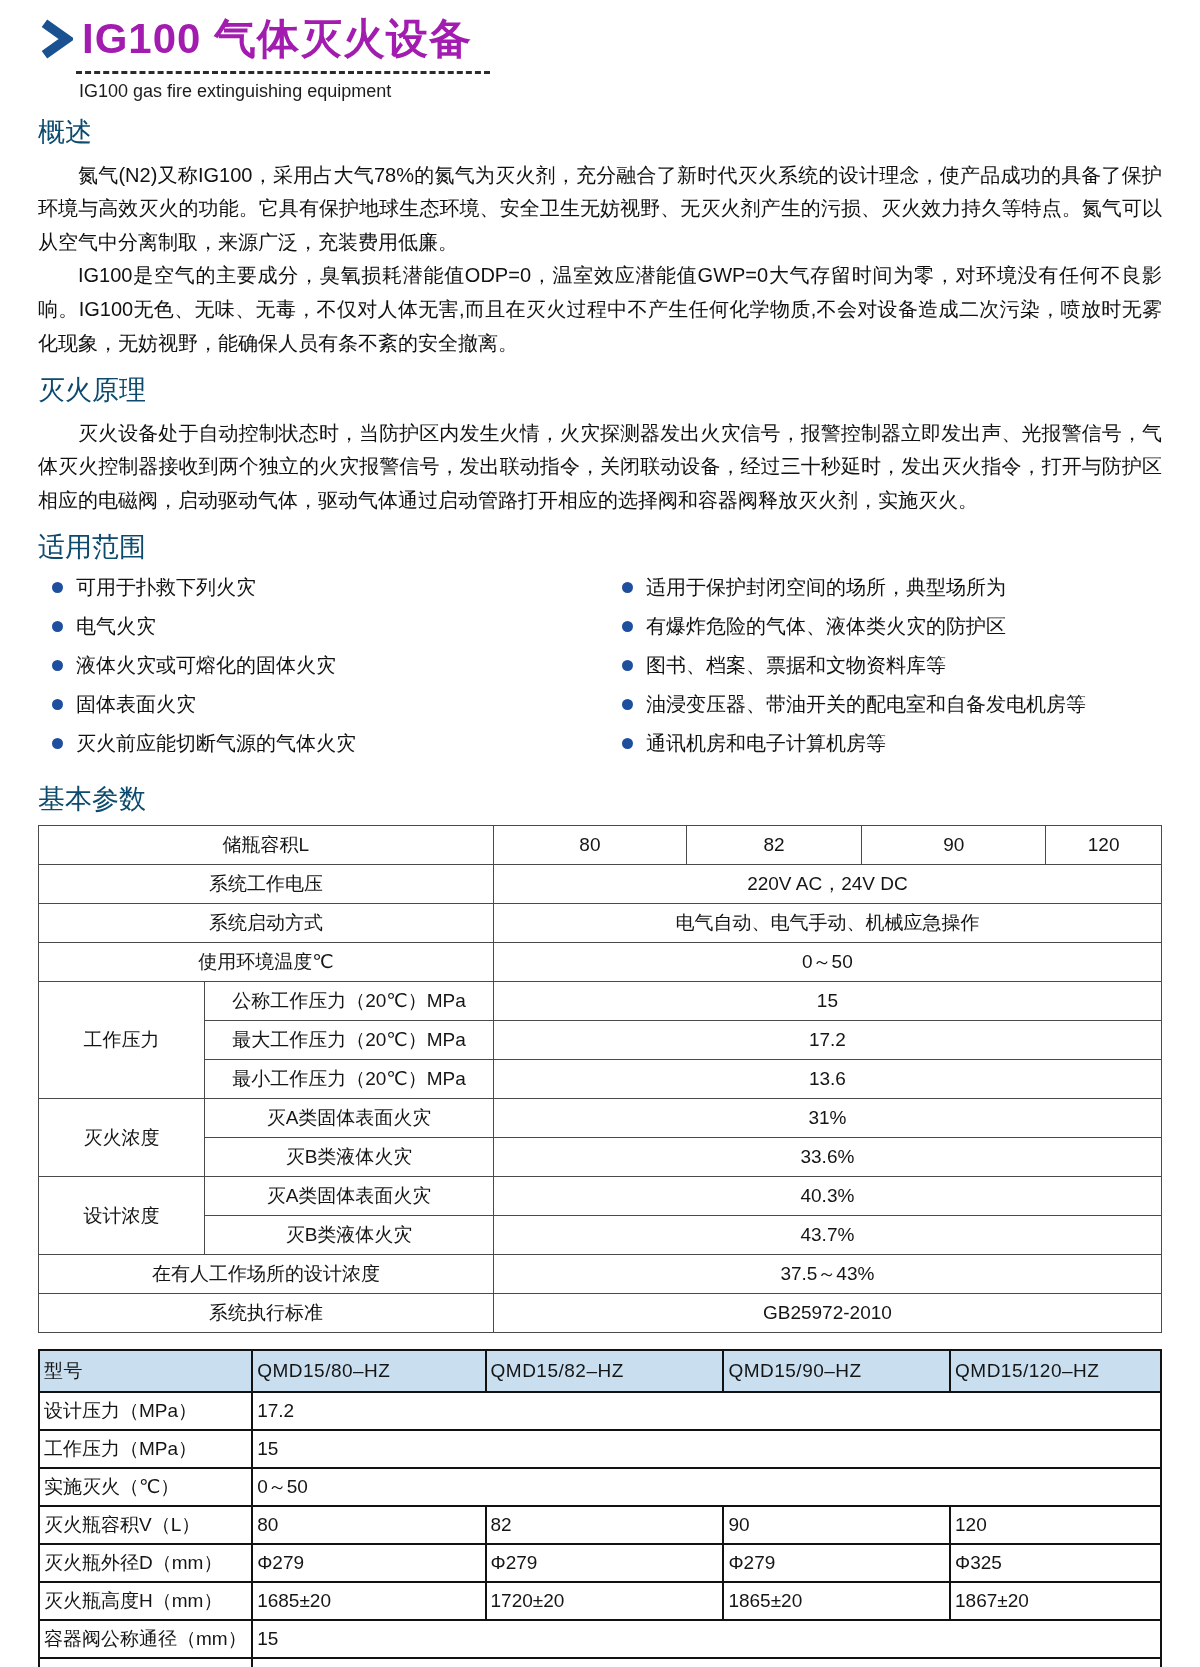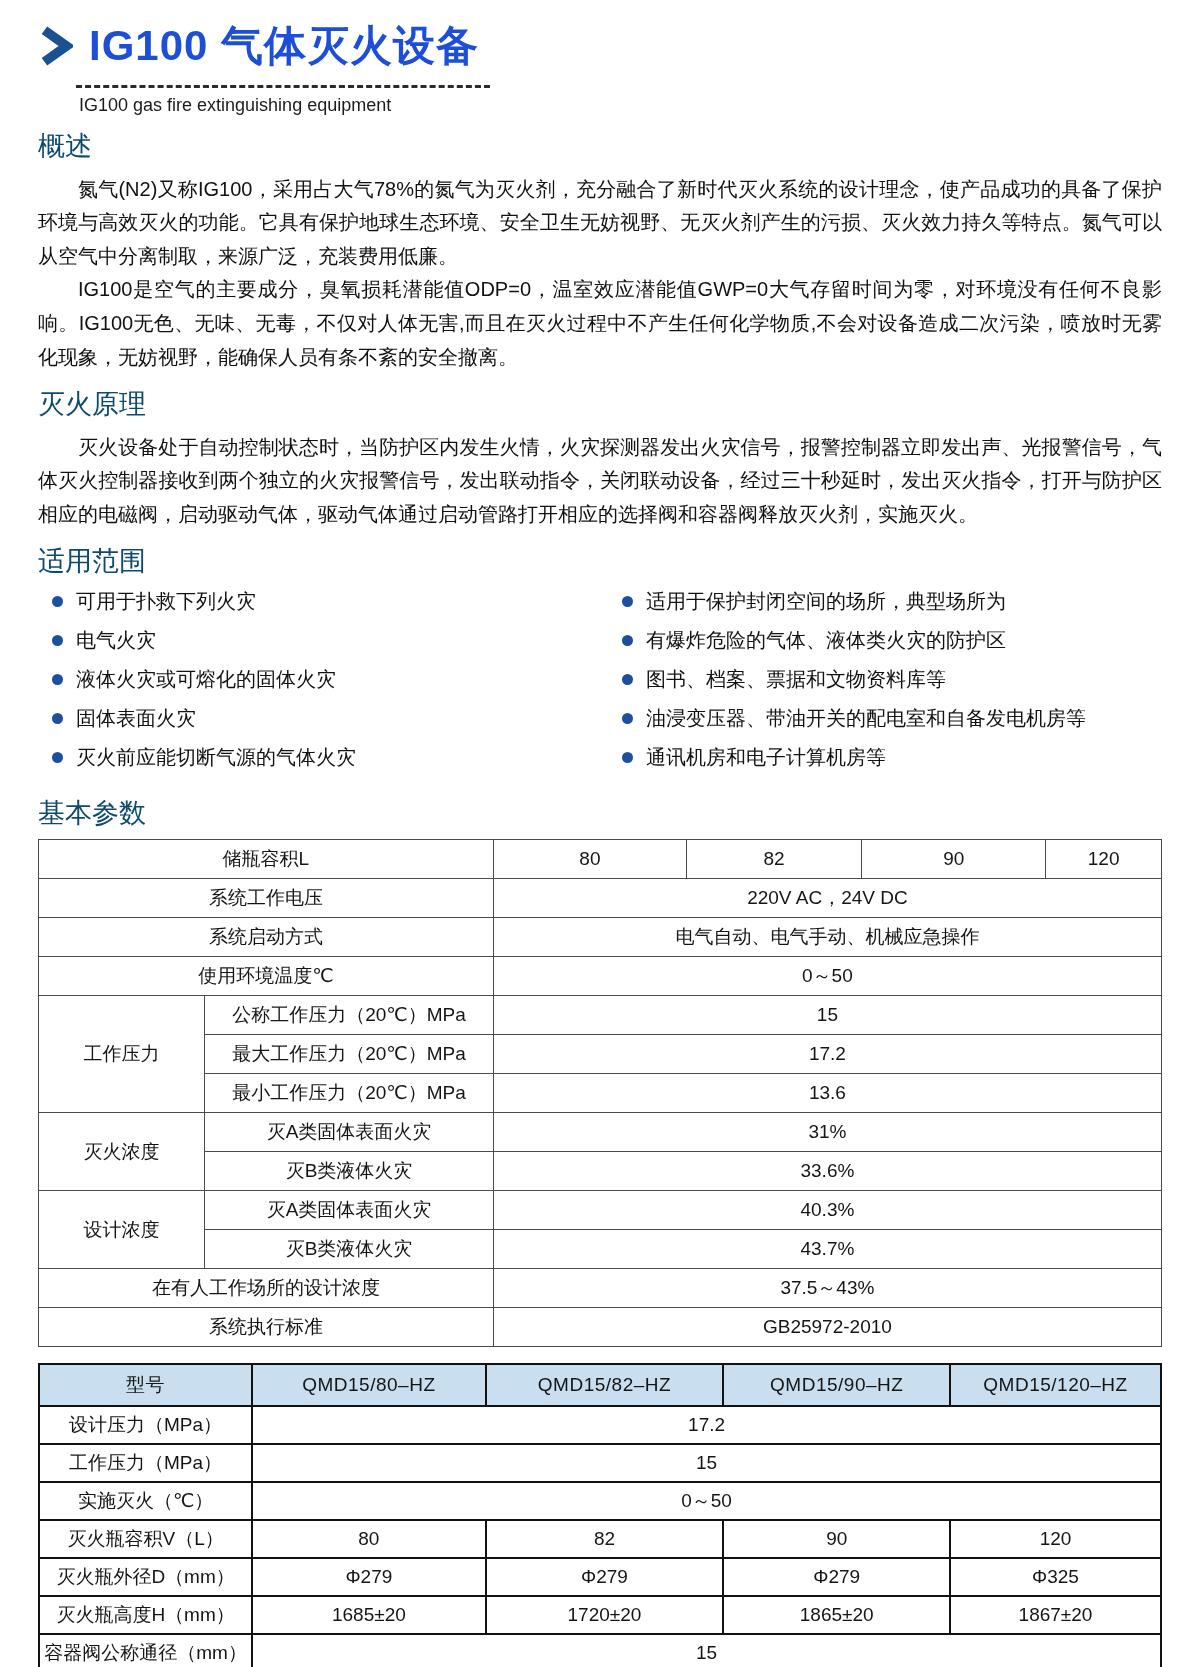--- a/index.html
+++ b/index.html
@@ -6,21 +6,21 @@
   body {
     width: 1200px; min-height: 1667px;
     font-family: "Liberation Sans", "DejaVu Sans", sans-serif;
     color: #121212;
   }
   .page { box-sizing: border-box; width: 1200px; min-height: 1667px; padding: 16px 38px 14px 38px; }
 
   
   .title-row { display: flex; align-items: center; gap: 8px; }
   .chevron { display: inline-flex; width: 36px; height: 44px; align-items: center; justify-content: center; }
-  h1.page-title { margin: 7px; font-size: 42px; font-weight: bold; color: #1d4ed8; letter-spacing: 1px; line-height: 1.1; }
+  h1.page-title { margin: 0; font-size: 42px; font-weight: bold; color: #a21caf; letter-spacing: 1px; line-height: 1.1; }
   .dash-line { margin: 9px 0 0 38px; width: 414px; border-top: 3px dashed #2b2b2b; height: 0; }
   .subtitle { margin: 7px 0 0 41px; font-size: 18px; color: #1c1c1c; }
 
   
   h2.sec { margin: 14px 0 10px 0; font-size: 27px; font-weight: 400; color: #0c4a6e; line-height: 1.2; }
 
   
   p.bodytext { margin: 0; font-size: 20px; line-height: 1.68; text-align: justify; text-indent: 2em; color: #111; }
 
   
@@ -33,21 +33,21 @@
   table.t1 { width: 100%; border-collapse: collapse; margin-top: 8px; table-layout: fixed; }
   table.t1 td {
     border: 1px solid #4a4a4a; text-align: center; vertical-align: middle;
     font-size: 19px; color: #151515; padding: 6px 4px; height: 24px;
     overflow: hidden;
   }
 
   
   table.t2 { width: 100%; border-collapse: collapse; margin-top: 16px; table-layout: fixed; }
   table.t2 td {
-    border: 2px solid #121212; text-align: center; vertical-align: middle;
+    border: 2px solid #121212; text-align: left; vertical-align: middle;
     font-size: 19px; color: #151515; padding: 5px 4px; height: 23px;
     overflow: hidden;
   }
   table.t2 tr.thead td { background: #c9dff0; height: 30px; letter-spacing: 0.5px; }
 </style>
 </head>
 <body>
 
 <div class="page">
 

